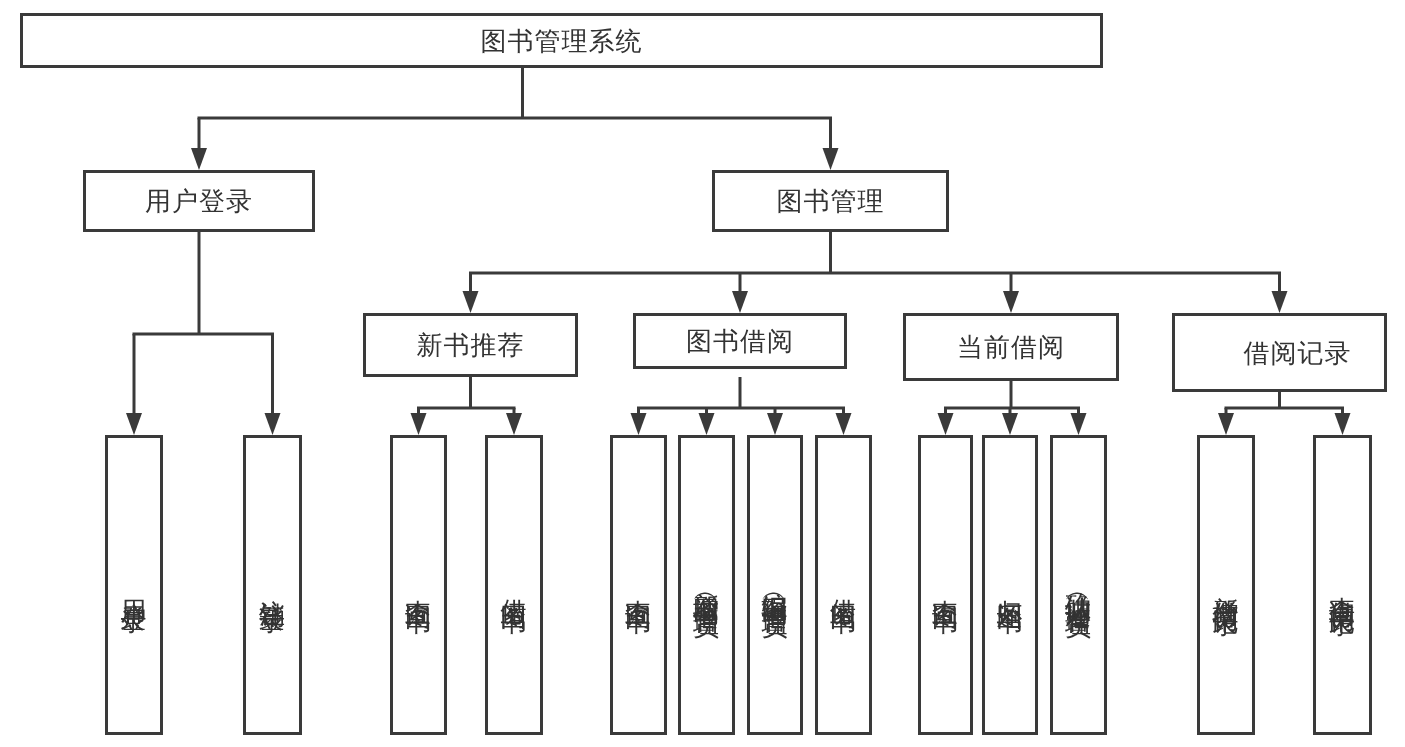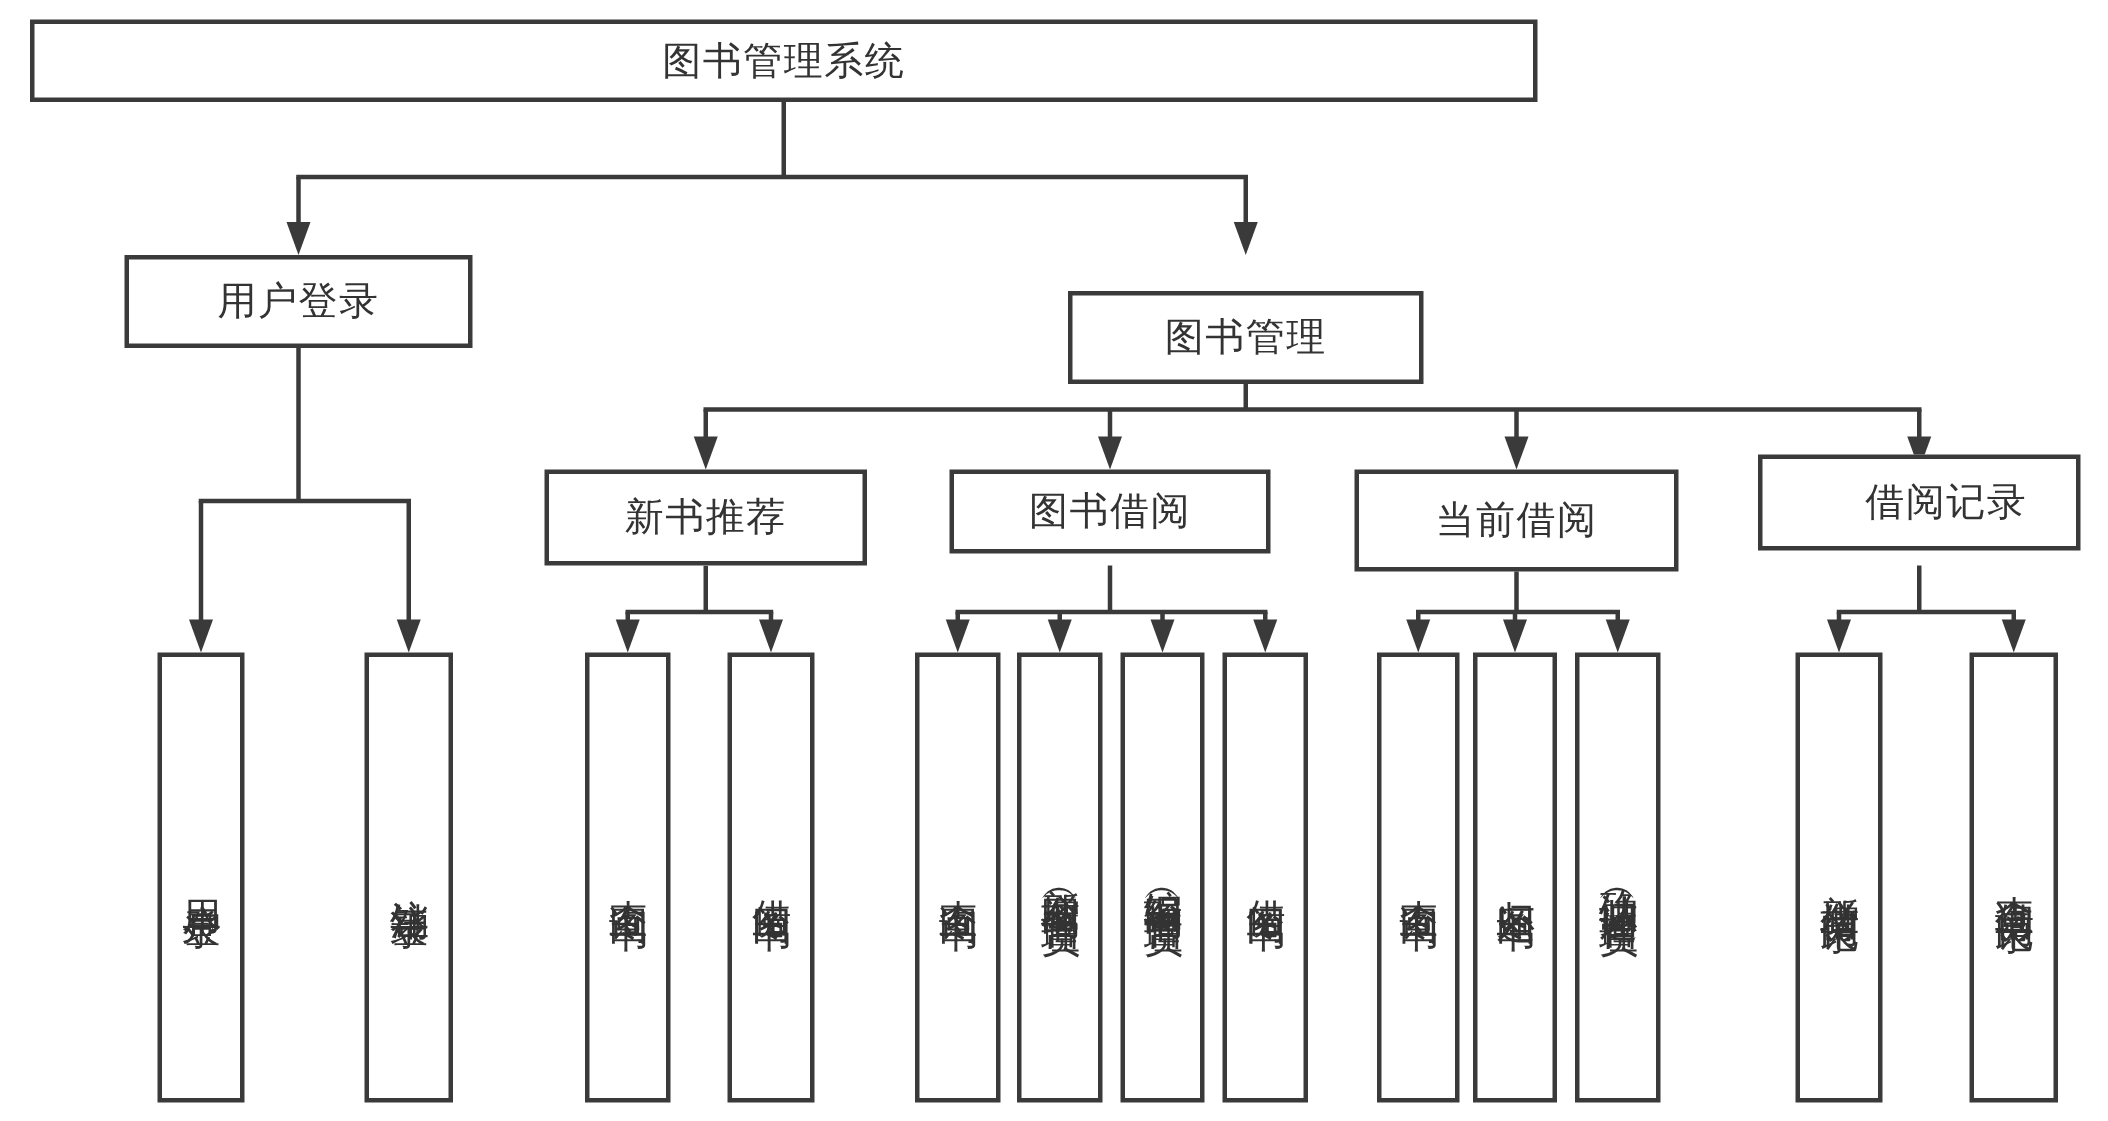--- a/index.html
+++ b/index.html
@@ -101,39 +101,39 @@
       <line x1="1078.5" y1="408" x2="1078.5" y2="415" stroke="#3a3a3a" stroke-width="3"></line>
       <polygon points="1070.5,413 1086.5,413 1078.5,435" fill="#3a3a3a"></polygon>
       <line x1="1279.5" y1="377" x2="1279.5" y2="408" stroke="#3a3a3a" stroke-width="3"></line>
       <line x1="1224.5" y1="408" x2="1344" y2="408" stroke="#3a3a3a" stroke-width="3"></line>
       <line x1="1226" y1="408" x2="1226" y2="415" stroke="#3a3a3a" stroke-width="3"></line>
       <polygon points="1218,413 1234,413 1226,435" fill="#3a3a3a"></polygon>
       <line x1="1342.5" y1="408" x2="1342.5" y2="415" stroke="#3a3a3a" stroke-width="3"></line>
       <polygon points="1334.5,413 1350.5,413 1342.5,435" fill="#3a3a3a"></polygon>
     </svg>
   <div id="nodes-layer">
-      <div class="node node-h" style="left: 20px; top: 13px; width: 1005px; height: 55px;">
+      <div class="node node-h" style="left: 20px; top: 13px; width: 1083px; height: 55px;">
         <span class="node-label">图书管理系统</span>
       </div>
       <div class="node node-h" style="left: 83px; top: 170px; width: 232px; height: 62px;">
         <span class="node-label">用户登录</span>
       </div>
-      <div class="node node-h" style="left: 712px; top: 170px; width: 237px; height: 62px; margin-top: 24px;">
+      <div class="node node-h" style="left: 712px; top: 170px; width: 237px; height: 62px;">
         <span class="node-label">图书管理</span>
       </div>
       <div class="node node-h" style="left: 363px; top: 313px; width: 215px; height: 64px;">
         <span class="node-label">新书推荐</span>
       </div>
       <div class="node node-h" style="left: 633px; top: 313px; width: 214px; height: 56px;">
         <span class="node-label">图书借阅</span>
       </div>
       <div class="node node-h" style="left: 903px; top: 313px; width: 216px; height: 68px;">
         <span class="node-label">当前借阅</span>
       </div>
-      <div class="node node-h" style="left: 1172px; top: 303px; width: 215px; height: 64px; padding-left: 36px;">
+      <div class="node node-h" style="left: 1172px; top: 313px; width: 215px; height: 79px; padding-left: 36px;">
         <span class="node-label">借阅记录</span>
       </div>
       <div class="node node-v" style="left: 105px; top: 435px; width: 58px; height: 300px;">
         <span class="node-label">用户登录</span>
       </div>
       <div class="node node-v" style="left: 243px; top: 435px; width: 59px; height: 300px;">
         <span class="node-label">注销登录</span>
       </div>
       <div class="node node-v" style="left: 390px; top: 435px; width: 57px; height: 300px;">
         <span class="node-label">查询图书</span>

